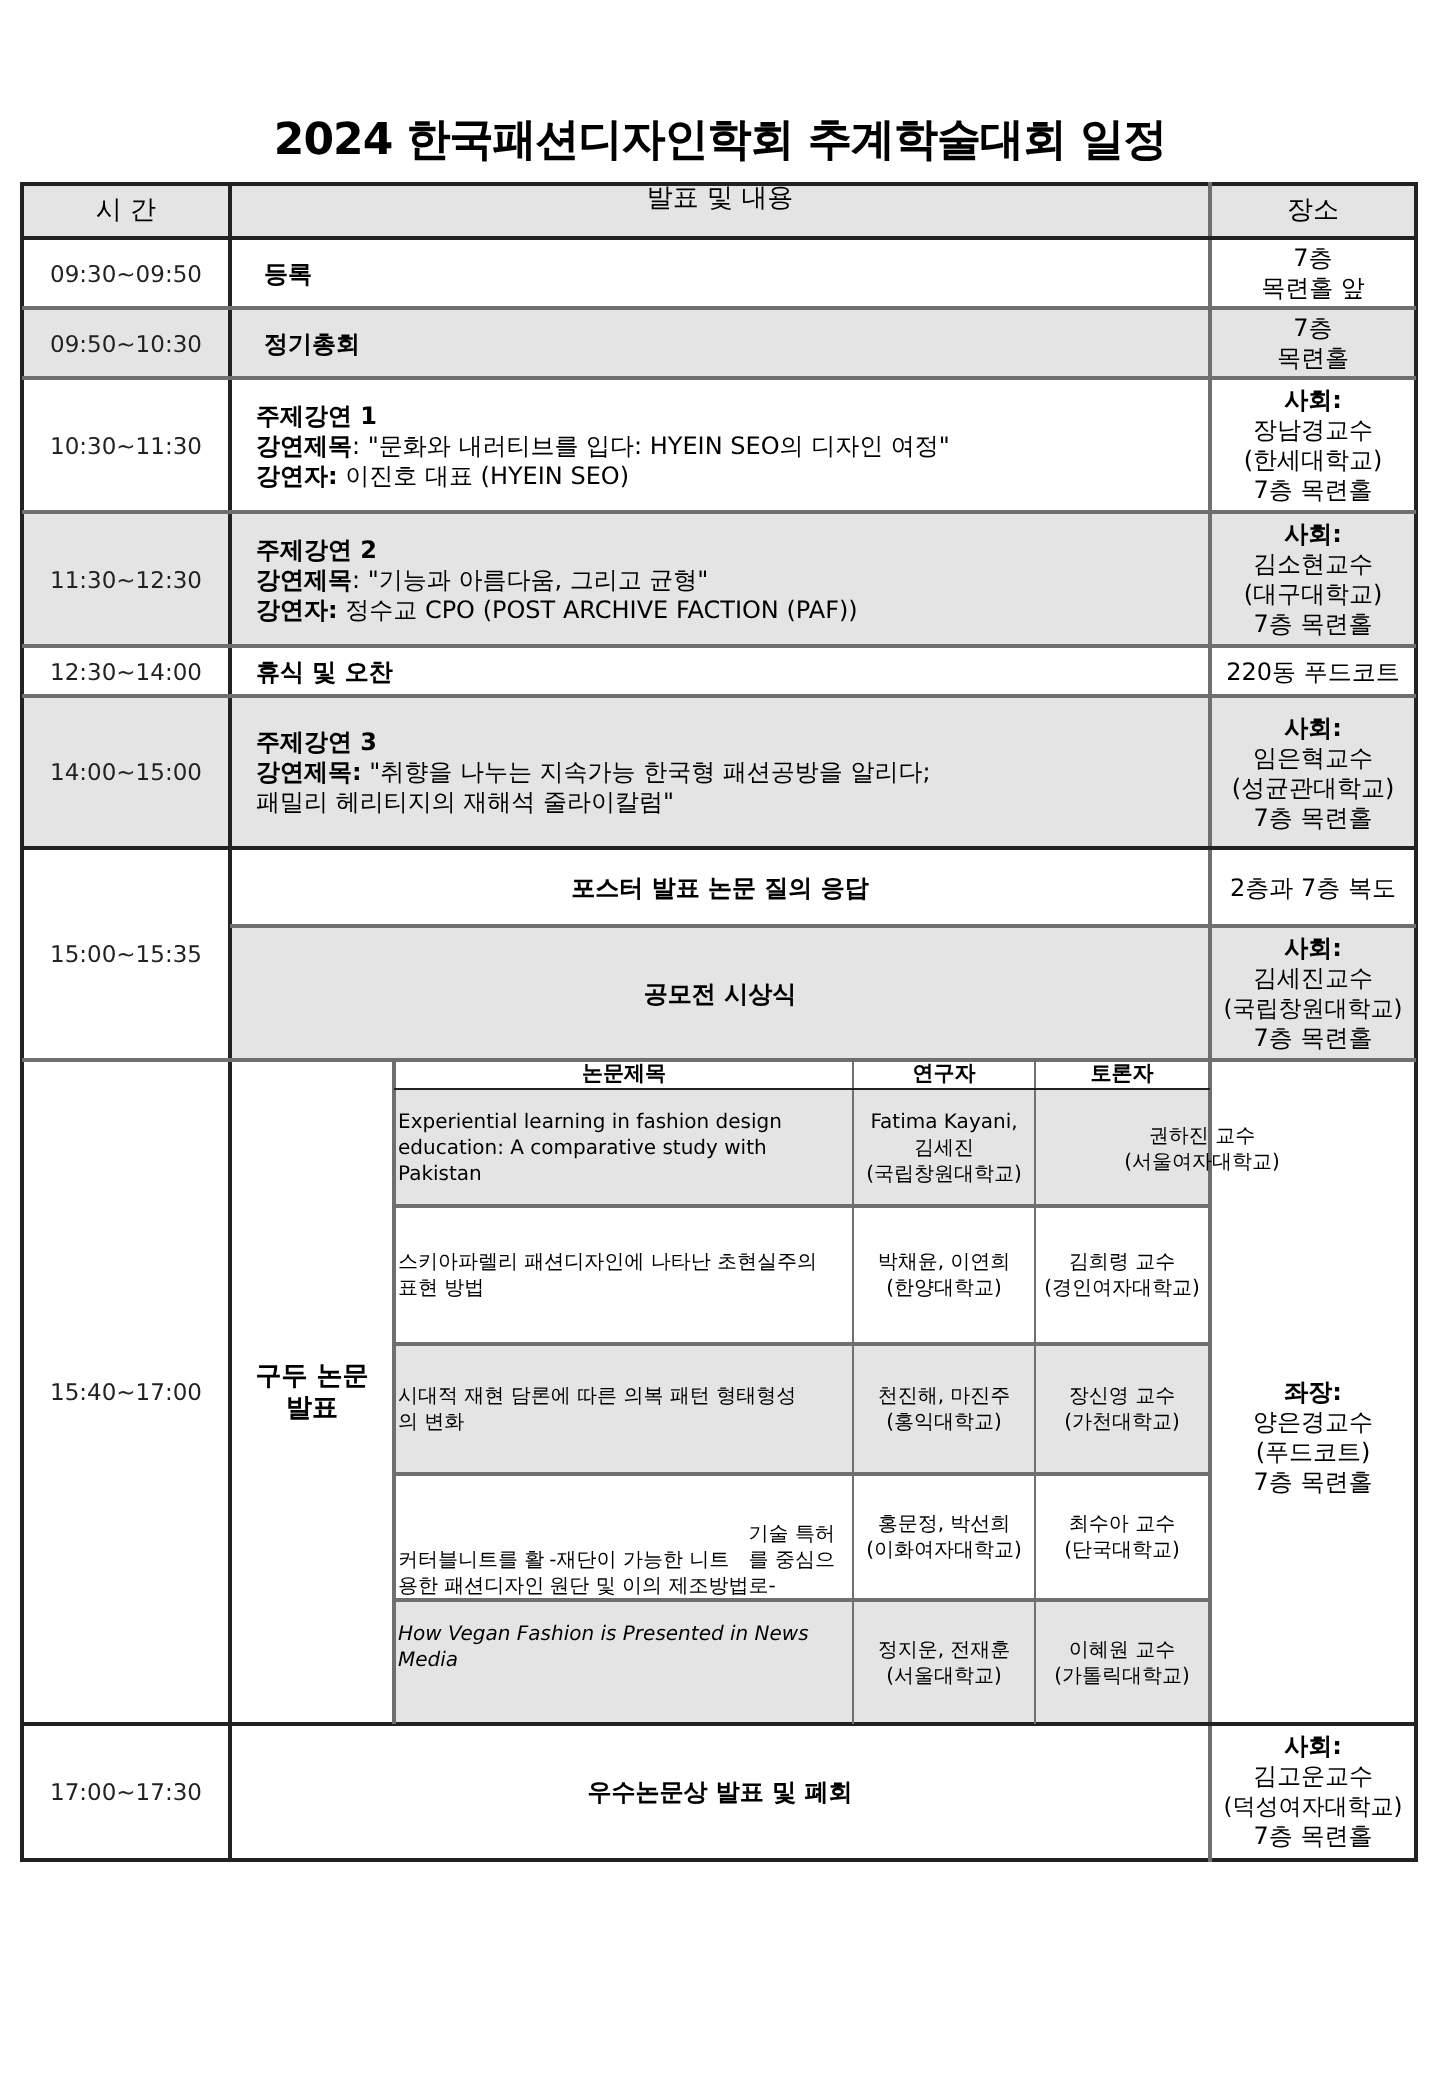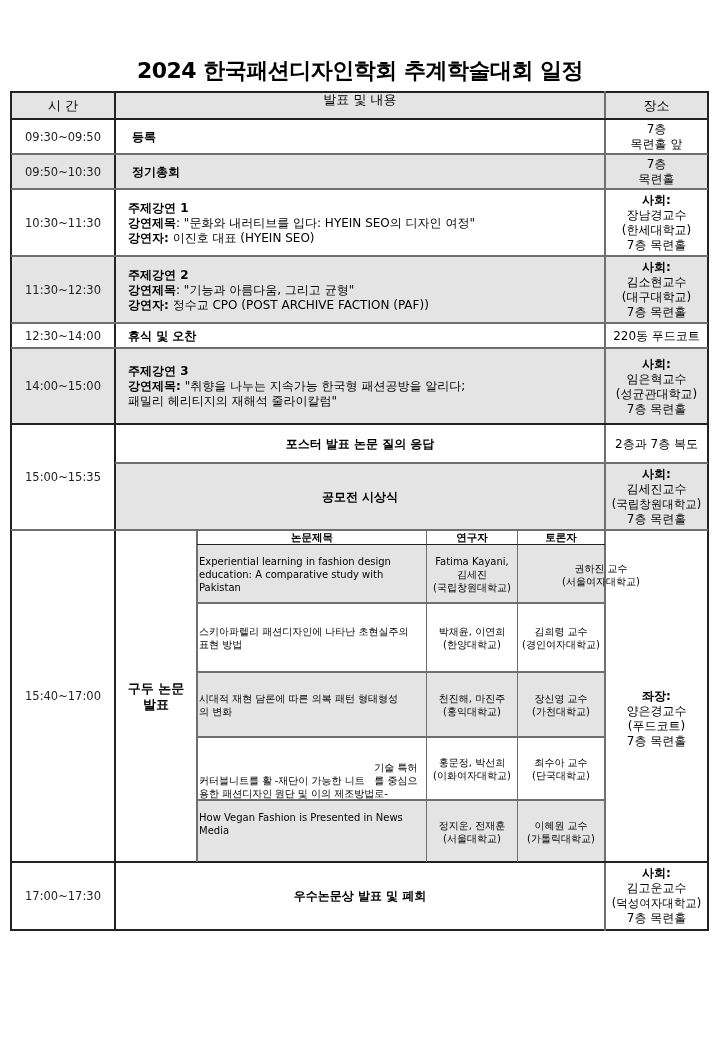--- a/index.html
+++ b/index.html
@@ -241,21 +241,21 @@
   </div>
   <div class="cell sub" style="left:427px;top:738px;width:90px;height:62px;flex-direction:column;">
     <span class="line">홍문정, 박선희</span>
     <span class="line">(이화여자대학교)</span>
   </div>
   <div class="cell sub" style="left:518px;top:738px;width:86px;height:62px;flex-direction:column;">
     <span class="line">최수아 교수</span>
     <span class="line">(단국대학교)</span>
   </div>
 
-  <div class="cell left sub" style="left:199px;top:801px;width:227px;height:45px;flex-direction:column;align-items:flex-start;justify-content:center;">
+  <div class="cell left sub" style="left:199px;top:801px;width:227px;height:45px;flex-direction:column;align-items:flex-start;justify-content:center;font-style:italic;">
     <span class="line">How Vegan Fashion is Presented in News</span>
     <span class="line">Media</span>
   </div>
   <div class="cell sub" style="left:427px;top:801px;width:90px;height:61px;flex-direction:column;">
     <span class="line">정지운, 전재훈</span>
     <span class="line">(서울대학교)</span>
   </div>
   <div class="cell sub" style="left:518px;top:801px;width:86px;height:61px;flex-direction:column;">
     <span class="line">이혜원 교수</span>
     <span class="line">(가톨릭대학교)</span>

